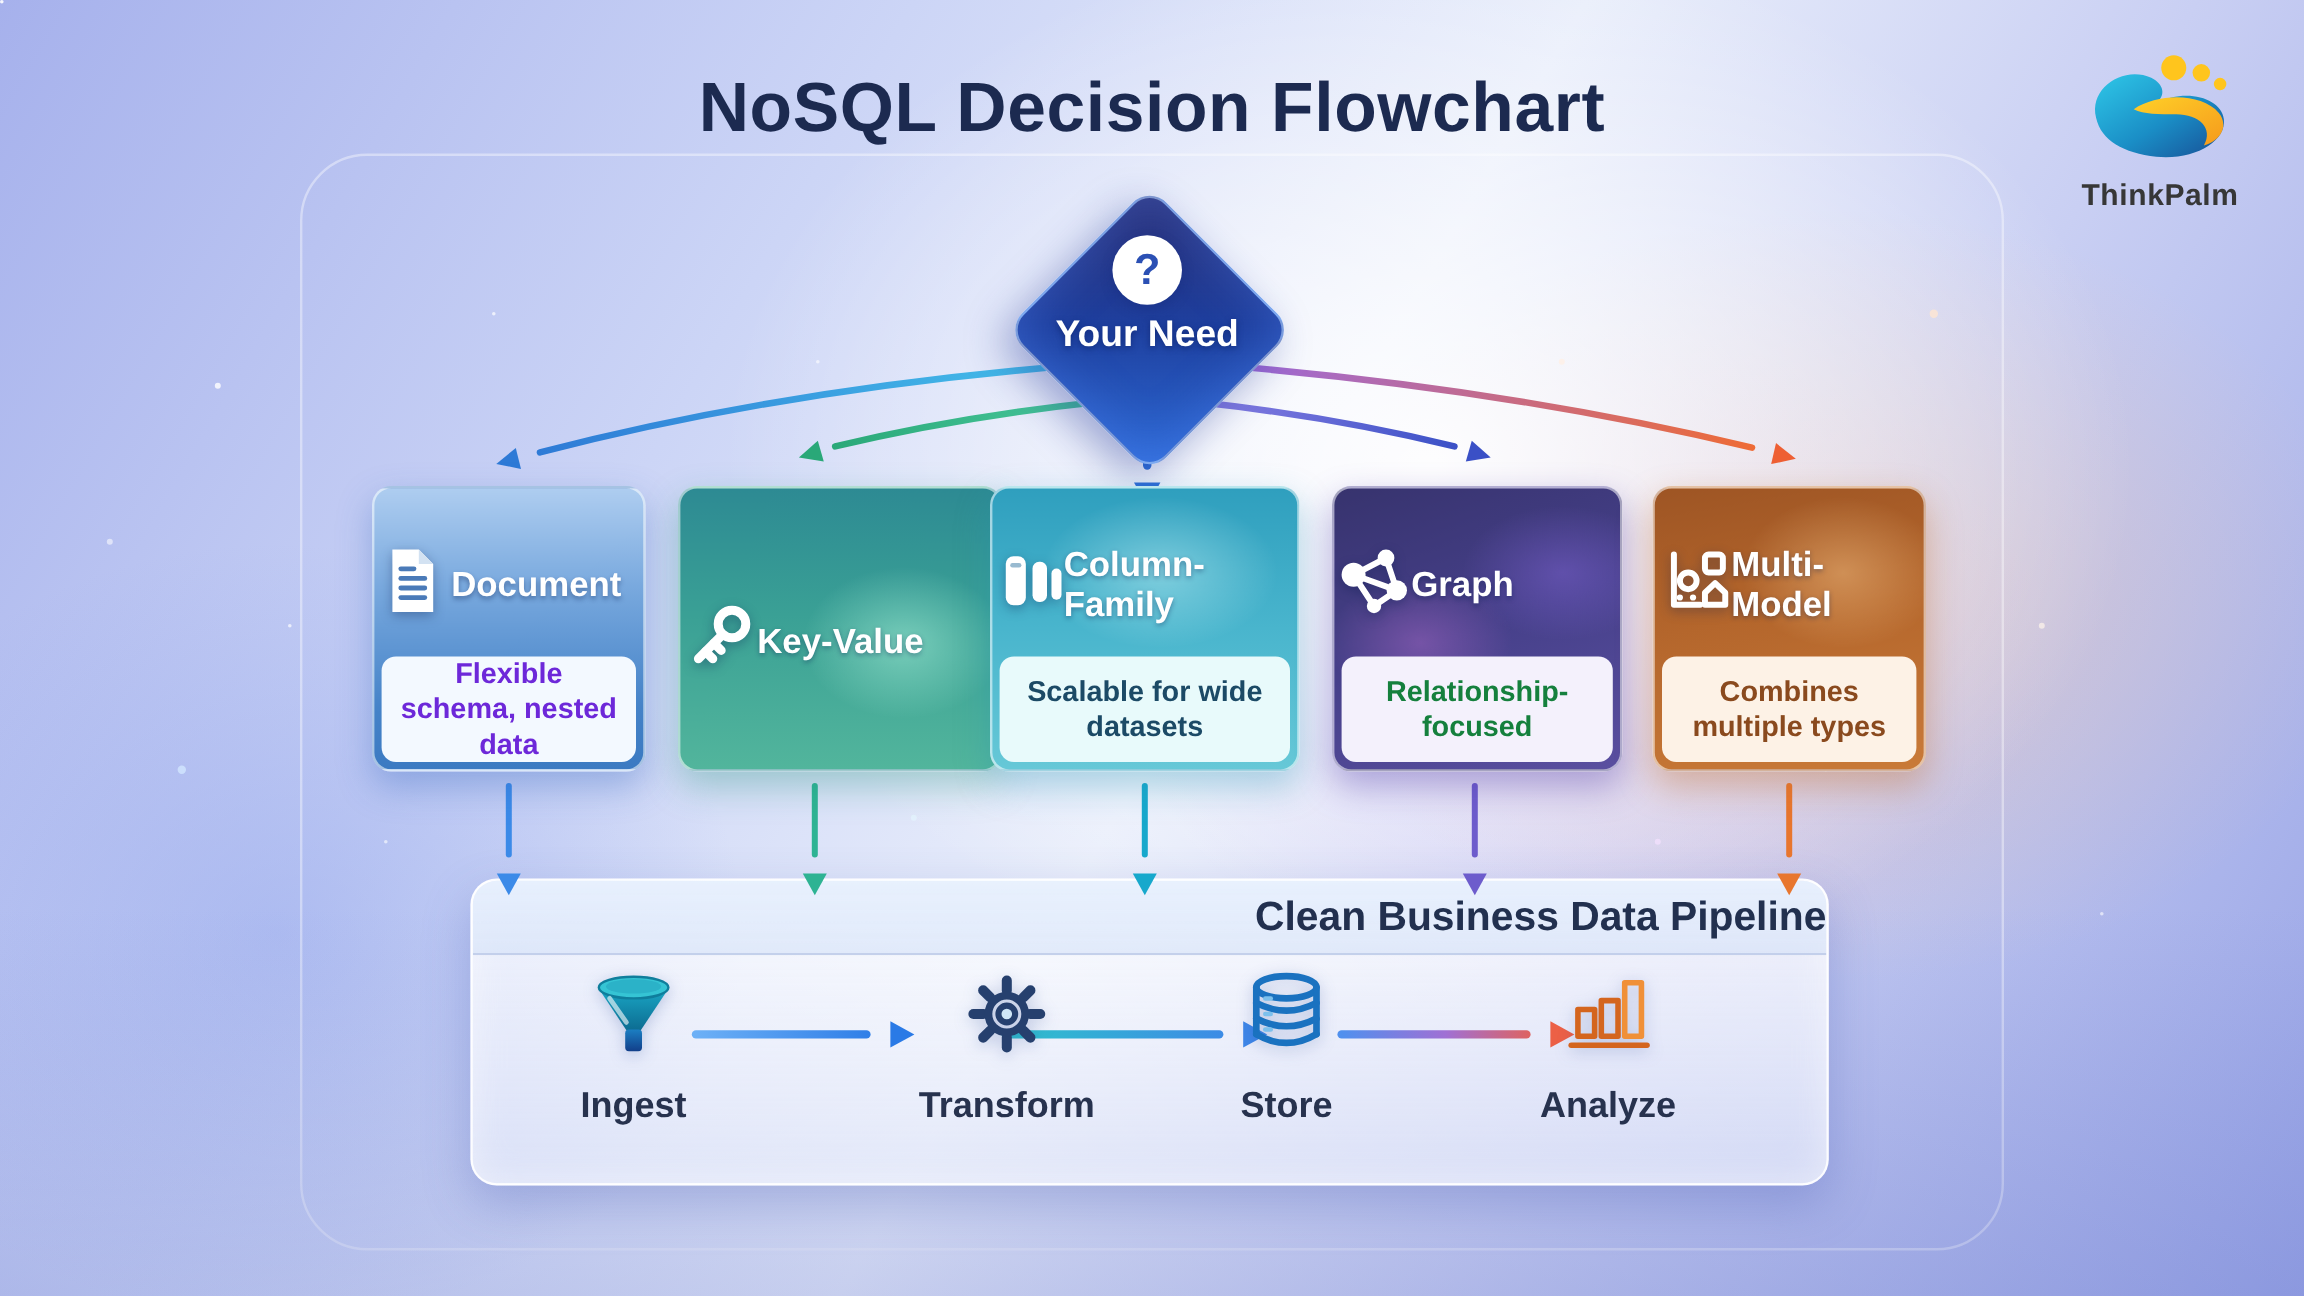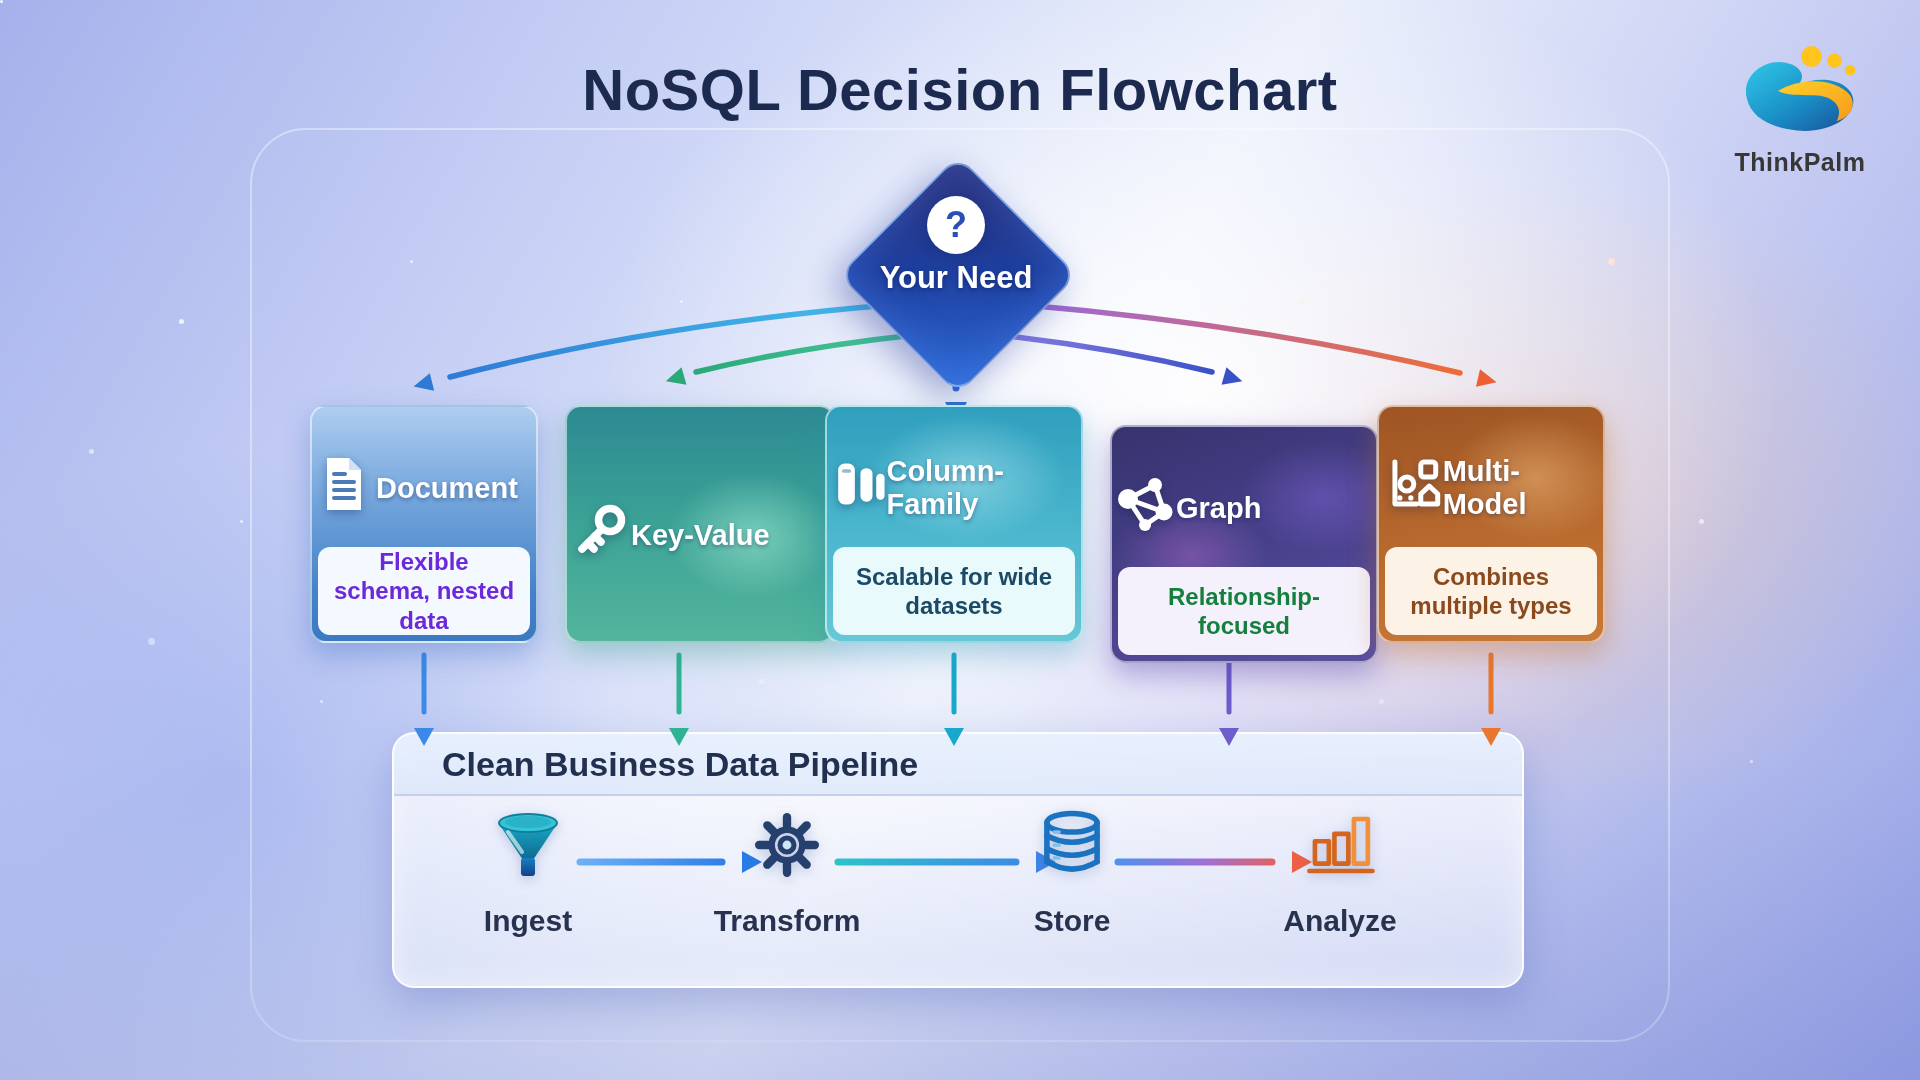--- a/index.html
+++ b/index.html
@@ -56,43 +56,43 @@
   .c1{left:565px;width:270px;background:
       radial-gradient(120px 90px at 70% 55%, rgba(190,255,230,0.45), rgba(190,255,230,0) 70%),
       linear-gradient(180deg,#2d8a93 0%,#3aa095 45%,#52b59c 100%);
     box-shadow:0 12px 28px rgba(40,150,130,0.35);}
   .c1 .card-desc{background:#e9faf3;color:#175a52;}
   .c2{left:825px;width:258px;background:
       radial-gradient(140px 90px at 55% 30%, rgba(220,255,255,0.4), rgba(220,255,255,0) 70%),
       linear-gradient(180deg,#2f9fbe 0%,#49b5cd 50%,#66c8d7 100%);
     box-shadow:0 12px 28px rgba(40,150,180,0.35);}
   .c2 .card-desc{background:#e8fafb;color:#1c4a66;}
-  .c3{left:1110px;width:268px;background:
+  .c3{left:1110px;width:242px;background:
       radial-gradient(110px 80px at 30% 55%, rgba(205,120,220,0.35), rgba(205,120,220,0) 70%),
       radial-gradient(120px 80px at 80% 30%, rgba(160,120,255,0.3), rgba(160,120,255,0) 70%),
       linear-gradient(160deg,#37336e 0%,#46408a 50%,#5a4fa0 100%);
-    box-shadow:0 12px 28px rgba(80,60,170,0.40);margin-top:20px;}
+    box-shadow:0 12px 28px rgba(80,60,170,0.40);}
   .c3 .card-desc{background:#f4f1fc;color:#15803d;}
   .c4{left:1377px;width:228px;background:
       radial-gradient(120px 90px at 70% 30%, rgba(255,210,150,0.4), rgba(255,210,150,0) 70%),
       linear-gradient(170deg,#9e5524 0%,#b4662c 45%,#c97a38 100%);
     box-shadow:0 12px 28px rgba(190,110,50,0.40);}
   .c4 .card-desc{background:#fdf2e6;color:#8a4a1e;}
   
   .pipeline{position:absolute;left:392px;top:732px;width:1132px;height:256px;border-radius:22px;
     background:linear-gradient(180deg,rgba(255,255,255,0.78) 0%,rgba(238,242,253,0.60) 100%);
     border:2px solid rgba(255,255,255,0.9);box-sizing:border-box;
     box-shadow:0 16px 40px rgba(70,90,180,0.30), inset 0 0 30px rgba(255,255,255,0.5);}
-  .pipe-header{height:60px;line-height:60px;text-align:left;font-size:34px;font-weight:800;color:#22304f;
+  .pipe-header{height:60px;line-height:60px;text-align:right;font-size:34px;font-weight:800;color:#22304f;
     border-radius:20px 20px 0 0;border-bottom:2px solid rgba(165,180,220,0.55);
     background:linear-gradient(180deg,rgba(228,238,253,0.85),rgba(210,224,248,0.55));padding-left:48px;}
   .step{position:absolute;width:180px;text-align:center;}
   .step svg{filter:drop-shadow(0 3px 6px rgba(40,70,150,0.25));}
   .step-label{margin-top:16px;font-size:30px;font-weight:700;color:#27324e;}
-  .s0{left:438px;top:806px;} .s1{left:697px;top:806px;text-align:center;} .s2{left:982px;top:806px;} .s3{left:1250px;top:806px;}
+  .s0{left:438px;top:806px;} .s1{left:749px;top:806px;text-align:center;} .s2{left:982px;top:806px;} .s3{left:1250px;top:806px;}
   .arrow-layer{position:absolute;inset:0;pointer-events:none;z-index:6;}
   .diamond-group{z-index:7;} .card,.brand,.page-title{z-index:7;} .pipeline,.step{z-index:5;}
   .step{z-index:8;}
 </style>
 </head>
 <body>
 
 <div class="stage">
   <div class="sparkles"></div>
   <div class="frame"></div>

